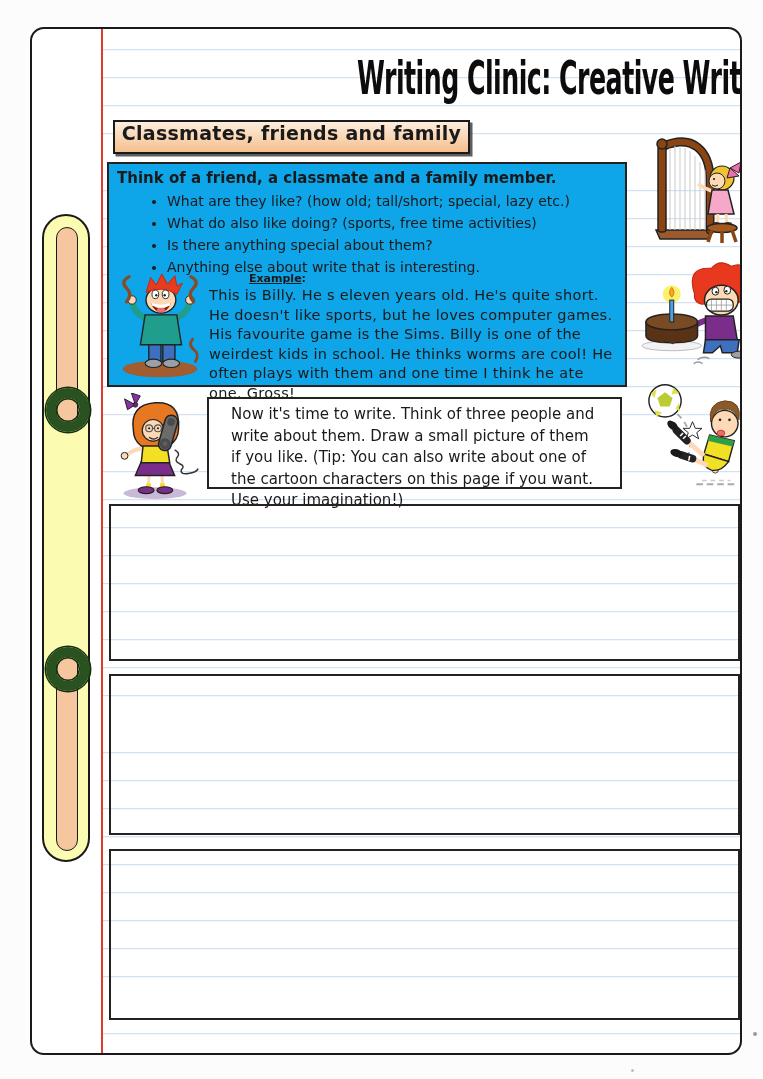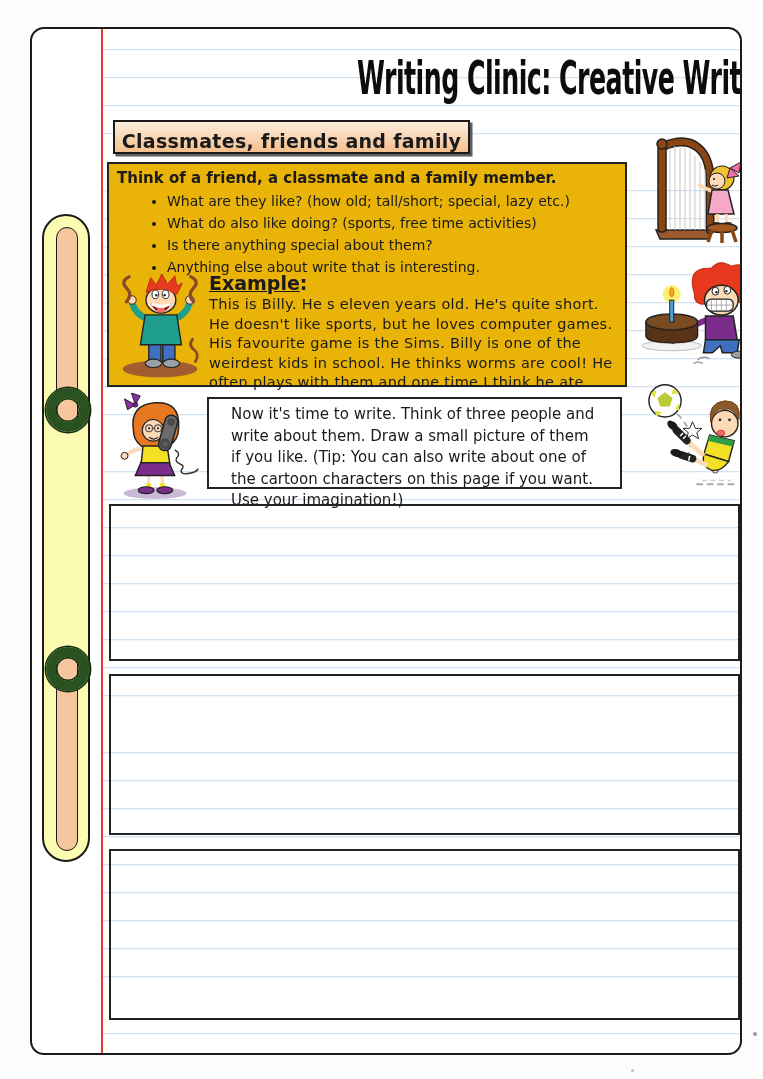--- a/index.html
+++ b/index.html
@@ -53,34 +53,34 @@
   
   .title-wrap{position:absolute;left:80px;top:22px;width:632px;text-align:center;white-space:nowrap;}
   .title-inner{
     display:inline-block;font-weight:bold;font-size:46px;letter-spacing:-1px;
     transform:scaleX(.55);transform-origin:center;color:#0c0c0c;
   }
   .subtitle-box{
     position:absolute;left:81px;top:91px;width:357px;height:34px;
     background:linear-gradient(to bottom,var(--subtitle-top),var(--subtitle-bottom));
     border:2px solid #1a1a1a;box-shadow:2.5px 2.5px 0 rgba(40,40,40,.75);
-    display:flex;align-items:flex-end;justify-content:center;
+    display:flex;align-items:flex-start;justify-content:center;
     font-size:19px;font-weight:600;letter-spacing:.3px;
   }
   
   .instruction-box{
     position:absolute;left:75px;top:133px;width:520px;height:225px;
-    background:#eab308;border:2px solid #222;
+    background:#0ea5e9;border:2px solid #222;
   }
   .intro{position:absolute;left:8px;top:5px;font-size:15px;font-weight:bold;}
   .bullet-list{position:absolute;left:58px;top:26px;list-style:disc;}
   .bullet-list li{font-size:14px;line-height:22px;}
   .example-illustration{position:absolute;left:2px;top:108px;width:98px;height:110px;}
   .example-block{position:absolute;left:100px;top:108px;right:6px;}
-  .example-label{font-size:19px;font-weight:bold;}
+  .example-label{font-size:11px;font-weight:bold;margin-left:40px;}
   .example-label .u{text-decoration:underline;}
   .example-text{font-size:14.5px;line-height:19.5px;letter-spacing:.3px;margin-top:1px;}
   
   .task-box{
     position:absolute;left:175px;top:368px;width:415px;height:92px;
     background:#fff;border:2px solid #222;padding:5px 22px;
     font-size:15px;line-height:21.5px;
   }
   .phone-illustration{position:absolute;left:72px;top:364px;width:102px;height:108px;}
   

